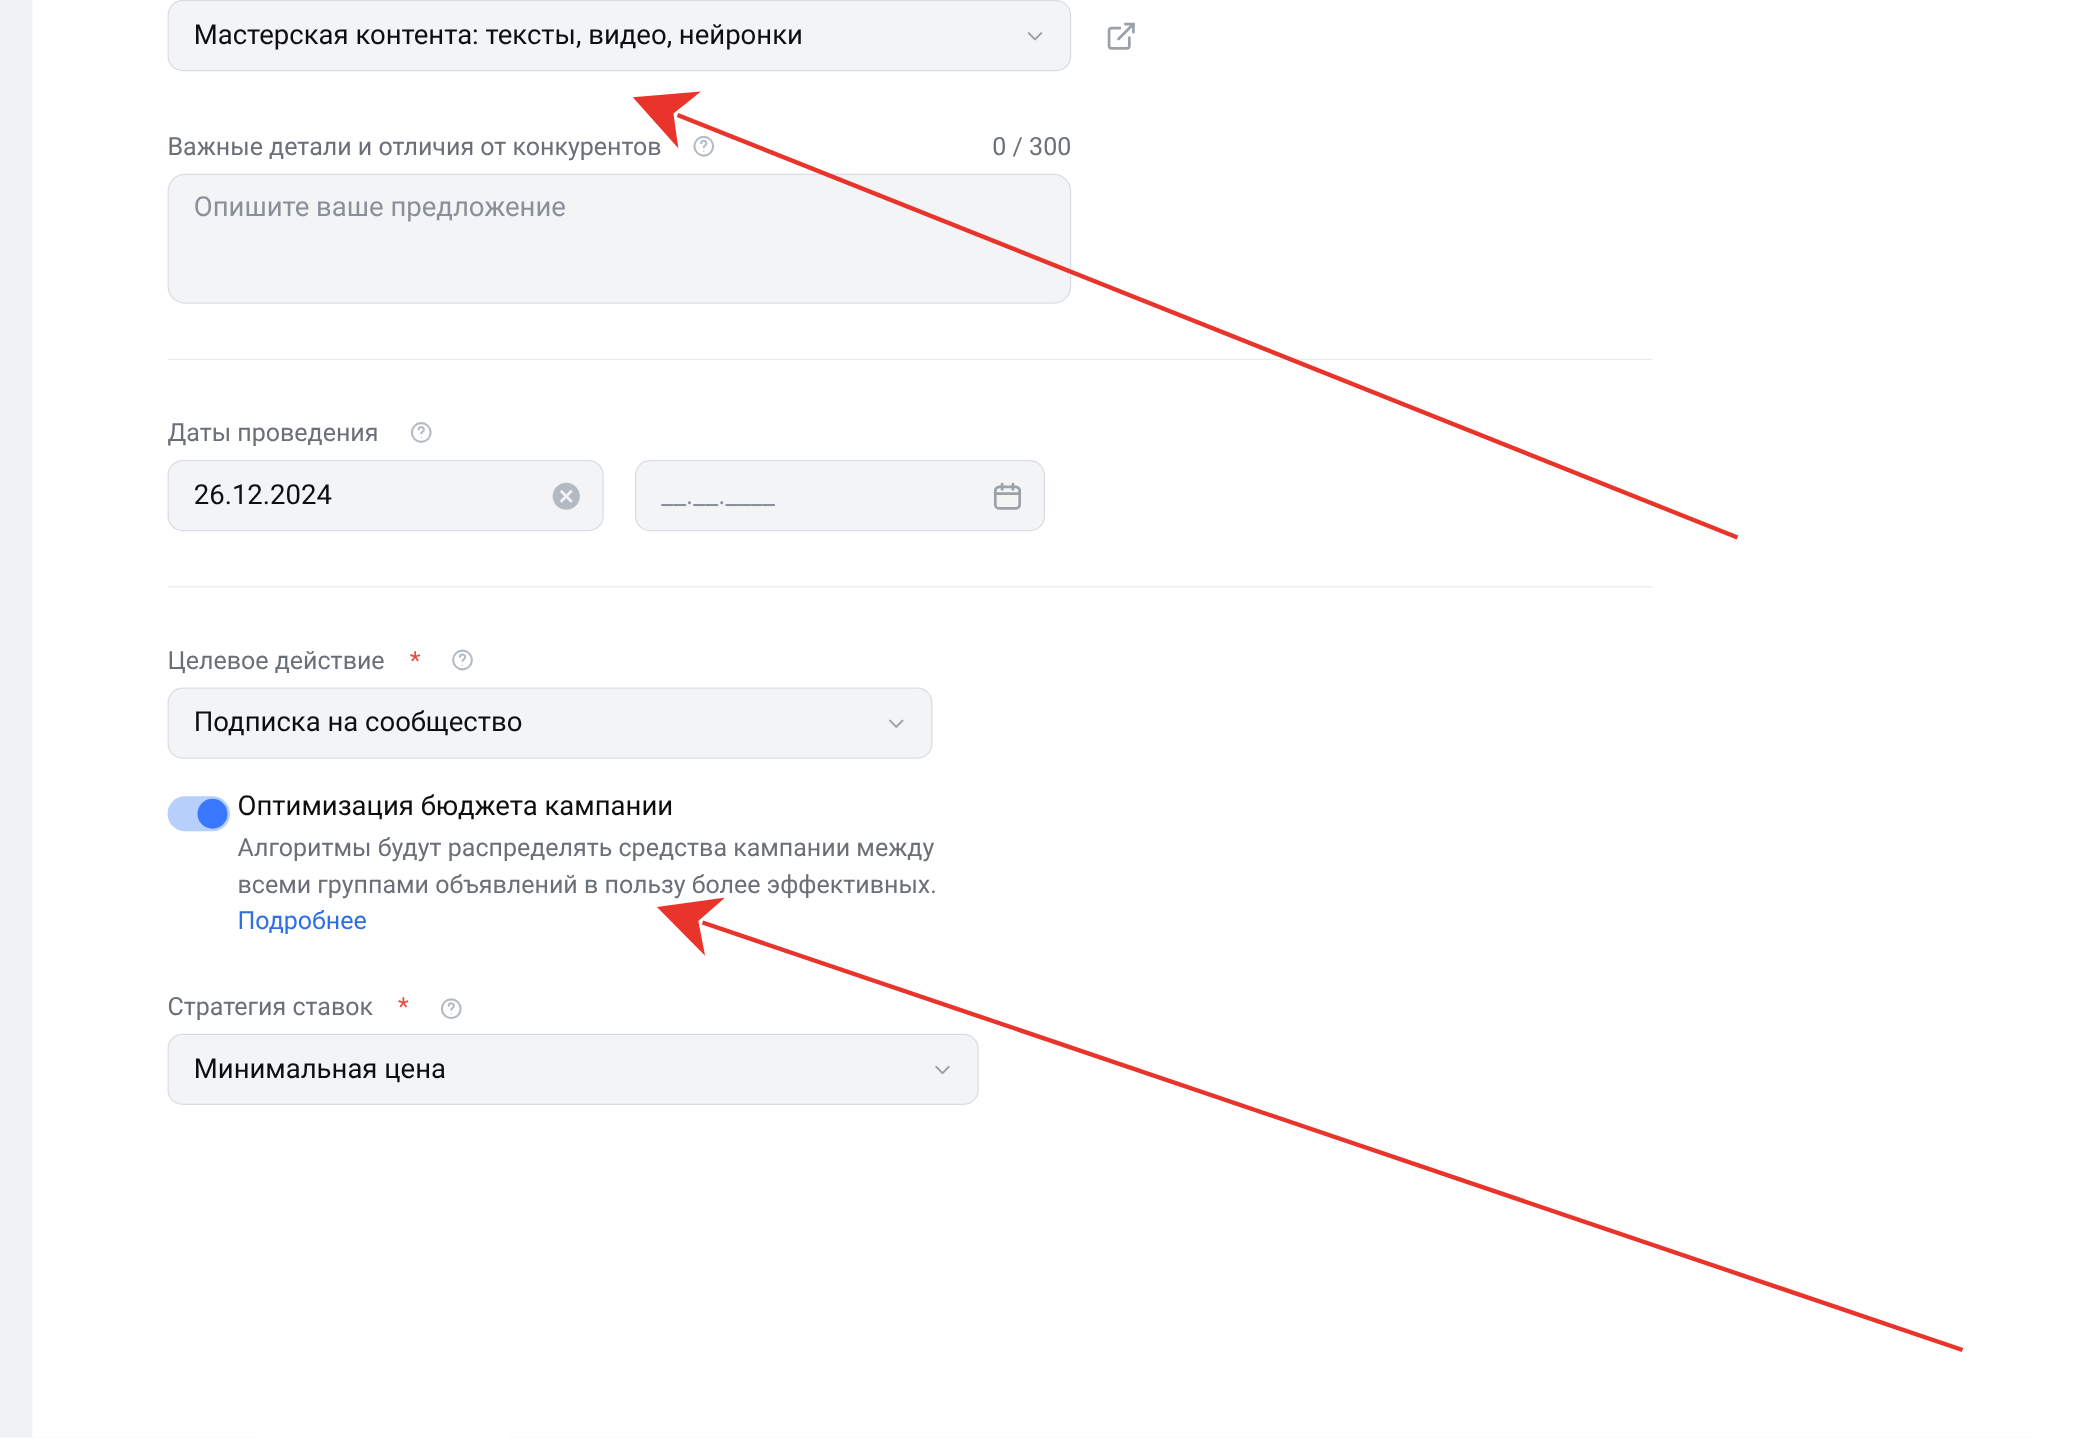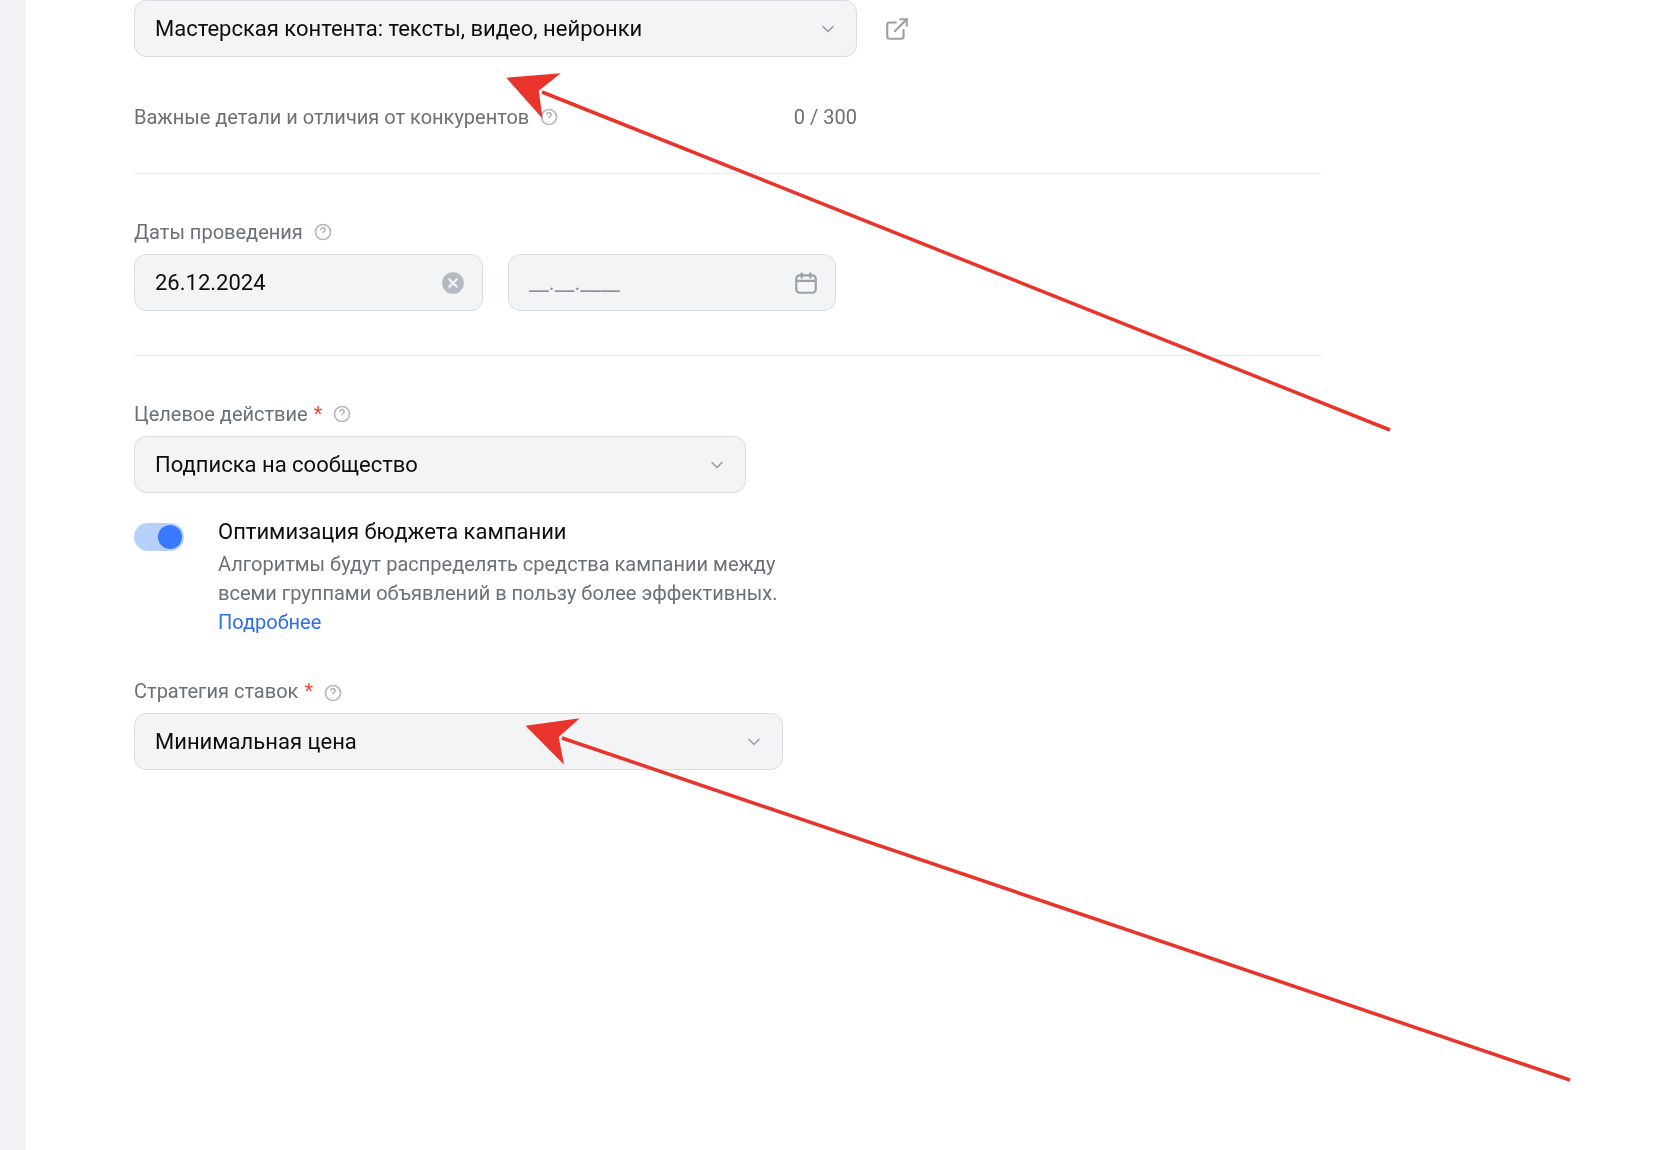--- a/index.html
+++ b/index.html
@@ -54,21 +54,21 @@
   .select .value{
     font-size:22px;
   }
   .chevron{
     width:20px;height:20px;flex:0 0 20px;
   }
   .chevron svg{width:100%;height:100%;display:block;}
   .label-row{
     display:flex;
     align-items:center;
-    gap:10px;
+    gap:24px;
     color:var(--muted);
     font-size:20px;
     margin-bottom:10px;
   }
   .label-row .req{color:var(--req);margin-left:-4px;}
   .spacer{flex:1;}
   .label-row .counter{color:var(--muted);font-size:20px;}
   .help-icon{
     width:20px;height:20px;flex:0 0 20px;
     display:inline-flex;align-items:center;justify-content:center;
@@ -123,21 +123,21 @@
   .date-end{width:328px;}
   .date-end .value{color:var(--muted-2);}
   .clear-icon,.calendar-icon{
     width:26px;height:26px;color:var(--icon);
     display:flex;align-items:center;justify-content:center;
   }
   .clear-icon svg,.calendar-icon svg{width:100%;height:100%;display:block;}
 
   .toggle-row{
     display:flex;
-    gap:34px;
+    gap:6px;
     margin-top:26px;
     align-items:flex-start;
     width:723px;
   }
   .switch{
     position:relative;
     width:50px;height:28px;
     background:#b7cffb;
     border-radius:14px;
     flex:0 0 50px;
@@ -203,20 +203,23 @@
       <span>Важные детали и отличия от конкурентов</span>
       <span class="help-icon">
         <svg viewBox="0 0 24 24" fill="none" stroke="#b4bac1" stroke-width="2" stroke-linecap="round" stroke-linejoin="round">
           <circle cx="12" cy="12" r="9"></circle>
           <path d="M9.5 9a2.5 2.5 0 0 1 5 .5c0 1.5-2.5 2-2.5 3.5"></path>
           <circle cx="12" cy="17" r="0.6" fill="#b4bac1" stroke="none"></circle>
         </svg>
       </span>
       <span class="spacer"></span>
       <span class="counter">0 / 300</span>
+    </div>
+    <div class="textarea">
+      <span>Опишите ваше предложение</span>
     </div>
 
     <div class="divider"></div>
 
     <div class="label-row">
       <span>Даты проведения</span>
       <span class="help-icon">
         <svg viewBox="0 0 24 24" fill="none" stroke="#b4bac1" stroke-width="2" stroke-linecap="round" stroke-linejoin="round">
           <circle cx="12" cy="12" r="9"></circle>
           <path d="M9.5 9a2.5 2.5 0 0 1 5 .5c0 1.5-2.5 2-2.5 3.5"></path>

